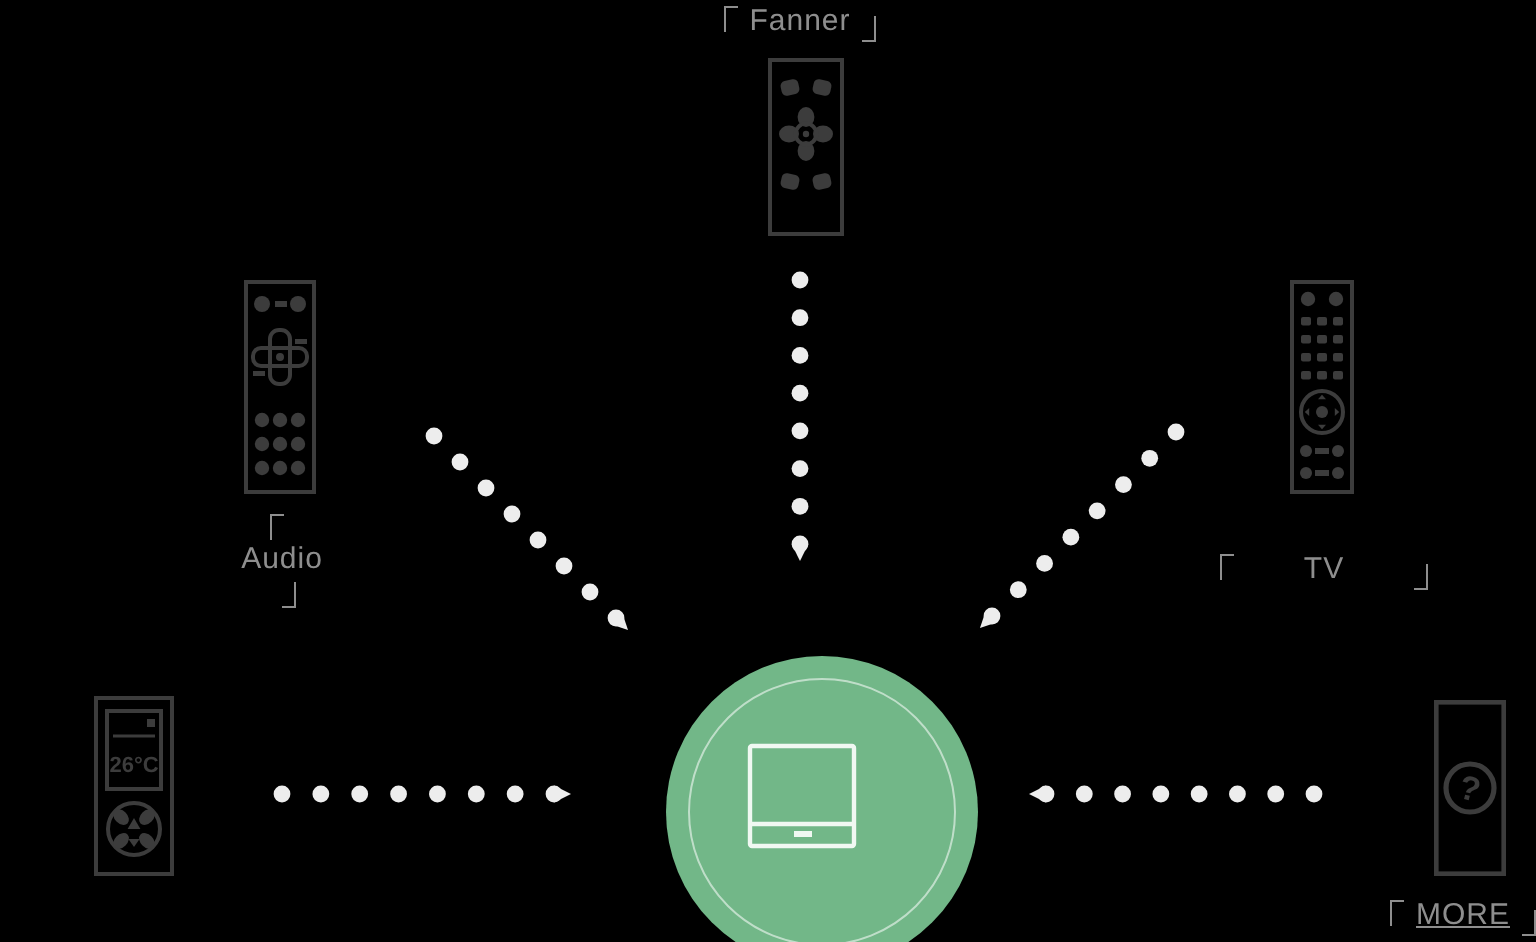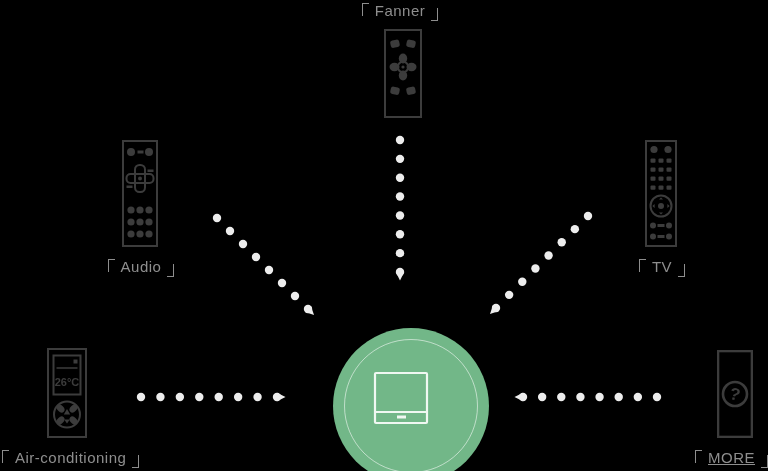--- a/index.html
+++ b/index.html
@@ -130,21 +130,21 @@
       <circle cx="9" cy="70" r="3.6" class="fl"></circle>
         <circle cx="18" cy="70" r="3.6" class="fl"></circle>
         <circle cx="27" cy="70" r="3.6" class="fl"></circle>
       <circle cx="9" cy="82" r="3.6" class="fl"></circle>
         <circle cx="18" cy="82" r="3.6" class="fl"></circle>
         <circle cx="27" cy="82" r="3.6" class="fl"></circle>
       <circle cx="9" cy="94" r="3.6" class="fl"></circle>
         <circle cx="18" cy="94" r="3.6" class="fl"></circle>
         <circle cx="27" cy="94" r="3.6" class="fl"></circle>
     </svg>
-    <div class="dev-label centered" style="left:0;top:121px;width:106px;">
+    <div class="dev-label centered" style="left:0;top:121px;width:106px;flex-direction:column;">
       <span class="br br-l"></span>
       <span>Audio</span>
       <span class="br br-r"></span>
     </div>
   </div>
 
   <div class="abs" style="left:610px;top:138px;width:104px;height:142px;">
     <svg class="abs" style="left:35px;top:2px;" width="32" height="107" viewBox="0 0 32 107">
       <rect x="1" y="1" width="30" height="105" class="ln"></rect>
       <circle cx="9" cy="9.5" r="3.6" class="fl"></circle>
@@ -167,21 +167,21 @@
       <polygon points="14,72.4 18,72.4 16,74.6" class="fl"></polygon>
       <polygon points="9.6,64 9.6,68 7.4,66" class="fl"></polygon>
       <polygon points="22.4,64 22.4,68 24.6,66" class="fl"></polygon>
       <circle cx="8" cy="85.5" r="3" class="fl"></circle>
         <rect x="12.5" y="84" width="7" height="3" class="fl"></rect>
         <circle cx="24" cy="85.5" r="3" class="fl"></circle>
       <circle cx="8" cy="96.5" r="3" class="fl"></circle>
         <rect x="12.5" y="95" width="7" height="3" class="fl"></rect>
         <circle cx="24" cy="96.5" r="3" class="fl"></circle>
     </svg>
-    <div class="dev-label centered" style="left:0;top:121px;width:104px;">
+    <div class="dev-label centered" style="left:0;top:139px;width:104px;justify-content:space-between;">
       <span class="br br-l"></span>
       <span>TV</span>
       <span class="br br-r"></span>
     </div>
   </div>
 
   <div class="abs" style="left:0;top:346px;width:152px;height:125px;">
     <svg class="abs" style="left:47px;top:2px;" width="40" height="90" viewBox="0 0 40 90">
       <rect x="1" y="1" width="38" height="88" class="ln"></rect>
       <rect x="6.5" y="7.5" width="27" height="39" class="ln2"></rect>
@@ -189,25 +189,20 @@
       <line x1="9.5" y1="20" x2="30.5" y2="20" class="ln1"></line>
       <text x="20" y="38" text-anchor="middle" class="actext">26°C</text>
       <circle cx="20" cy="66.5" r="13" class="ln2"></circle>
       <ellipse cx="13.5" cy="60.5" rx="3.2" ry="4.6" class="fl" transform="rotate(-45 13.5 60.5)"></ellipse>
       <ellipse cx="26.5" cy="60.5" rx="3.2" ry="4.6" class="fl" transform="rotate(45 26.5 60.5)"></ellipse>
       <ellipse cx="13.5" cy="72.5" rx="3.2" ry="4.6" class="fl" transform="rotate(45 13.5 72.5)"></ellipse>
       <ellipse cx="26.5" cy="72.5" rx="3.2" ry="4.6" class="fl" transform="rotate(-45 26.5 72.5)"></ellipse>
       <polygon points="20,61 16.8,66.5 23.2,66.5" class="fl"></polygon>
       <polygon points="20,75.5 17.2,71.5 22.8,71.5" class="fl"></polygon>
     </svg>
-    <div class="dev-label" style="left:2px;top:104px;">
-      <span class="br br-l"></span>
-      <span>Air-conditioning</span>
-      <span class="br br-r"></span>
-    </div>
   </div>
 
   <div class="abs" style="left:695px;top:348px;width:73px;height:123px;">
     <svg class="abs" style="left:22px;top:2px;" width="36" height="88" viewBox="0 0 36 88">
       <rect x="1" y="1" width="34" height="86" class="lnB"></rect>
       <circle cx="18" cy="44" r="12" class="lnB"></circle>
       <text x="18" y="50" text-anchor="middle" class="qtext" transform="rotate(14 18 44)">?</text>
     </svg>
     <div class="dev-label" style="right:0;top:102px;text-decoration:underline;">
       <span class="br br-l"></span>

